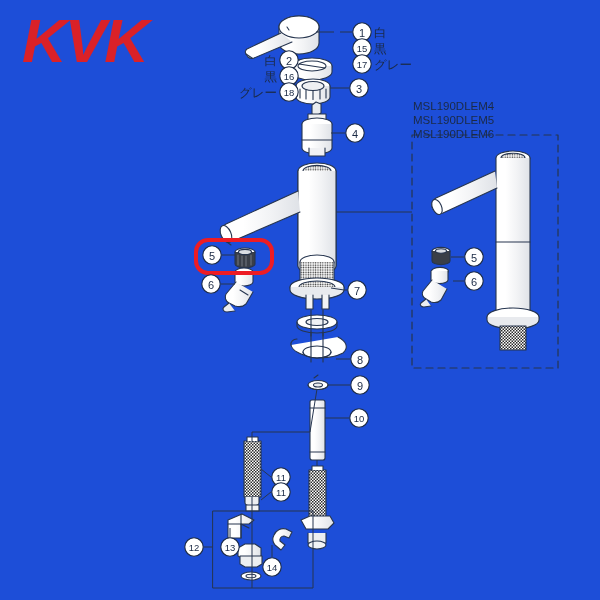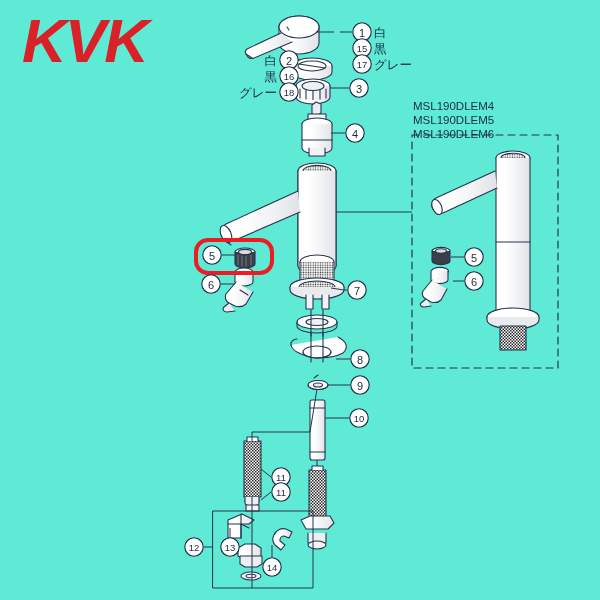--- a/index.html
+++ b/index.html
@@ -8,21 +8,21 @@
     padding: 0;
     background: #ffffff;
   }
   body {
     font-family: "Liberation Sans", "DejaVu Sans", sans-serif;
   }
   #page {
     position: relative;
     width: 600px;
     height: 600px;
-    background: #5eead4;
+    background: #1d4ed8;
     overflow: hidden;
   }
   #diagram-svg {
     position: absolute;
     left: 0;
     top: 0;
     width: 600px;
     height: 600px;
   }
   .logo-text {

